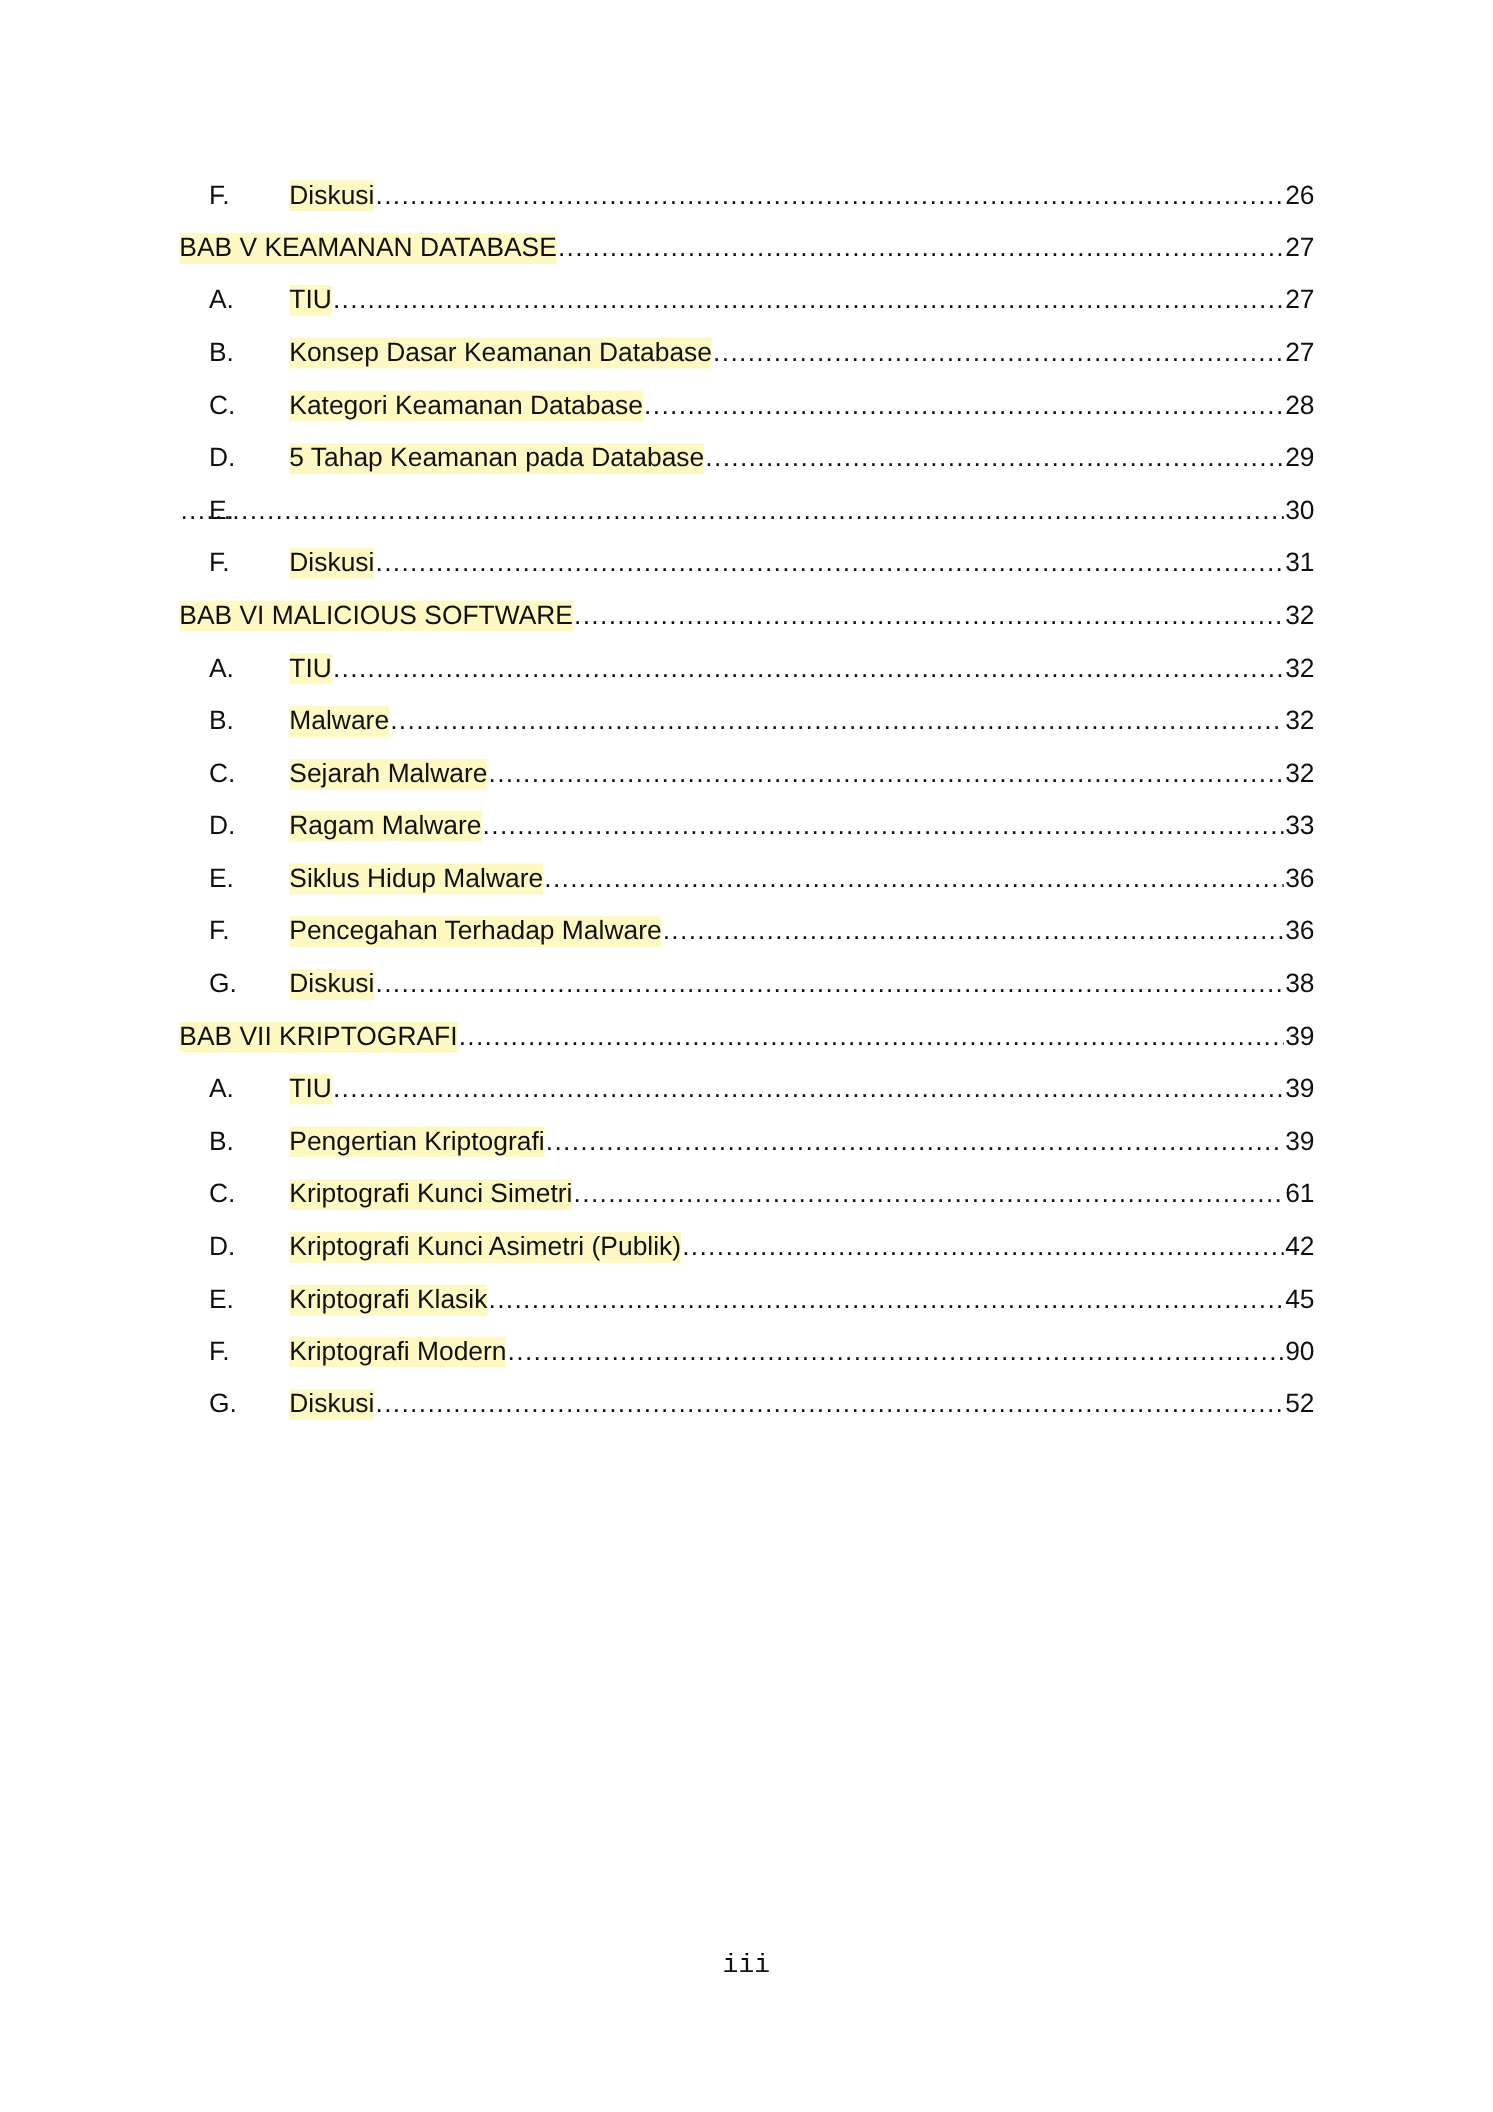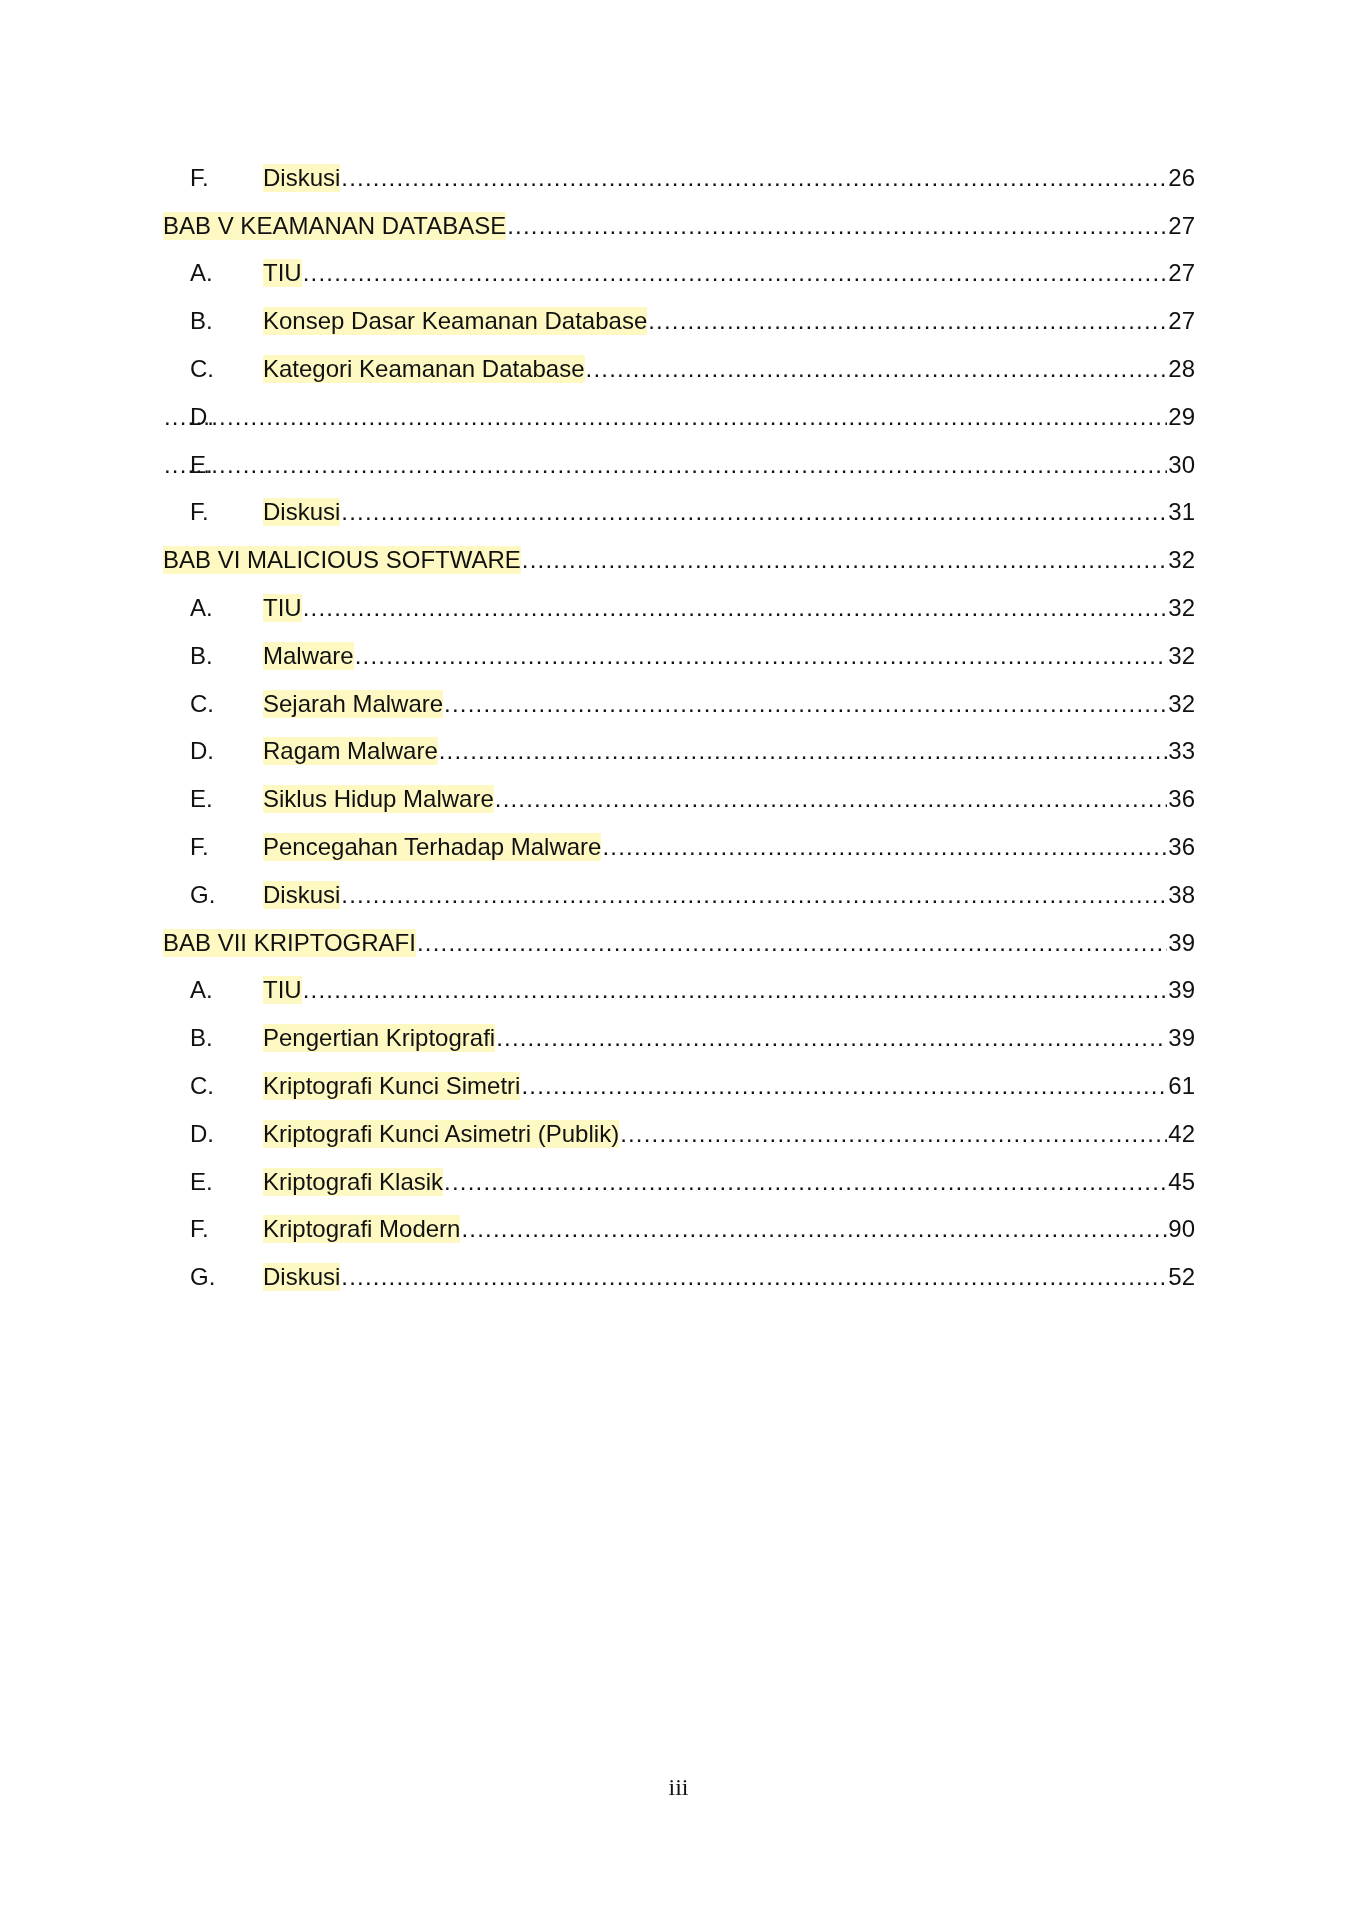--- a/index.html
+++ b/index.html
@@ -17,21 +17,21 @@
   .row .leader {
     flex: 1 1 auto; overflow: hidden; color: #111111;
     letter-spacing: 1.2px; margin: 0 1px; align-self: center;
   }
   .row .leader::before {
     content: "........................................................................................................................................................................................................................................................................................................";
   }
   .row .pg { flex: 0 0 auto; }
   .footer {
     position: absolute; left: 0; width: 1357px; top: 1774px; text-align: center;
-    font-family: Liberation Serif, serif; font-size: 24px; color: #111111;
+    font-family: Liberation Mono, monospace; font-size: 24px; color: #111111;
   }
 </style>
 </head>
 <body>
 
 <div class="page">
   <div class="toc" id="toc">
       <div class="row sub">
         <span class="letter">F.</span>
         <span class="label">Diskusi</span>
@@ -56,20 +56,21 @@
         <span class="pg">27</span>
       </div>
       <div class="row sub">
         <span class="letter">C.</span>
         <span class="label">Kategori Keamanan Database</span>
         <span class="leader"></span>
         <span class="pg">28</span>
       </div>
       <div class="row sub">
         <span class="letter">D.</span>
+        <span class="label">5 Tahap Keamanan pada Database</span>
         <span class="leader"></span>
         <span class="pg">29</span>
       </div>
       <div class="row sub">
         <span class="letter">E.</span>
         <span class="leader"></span>
         <span class="pg">30</span>
       </div>
       <div class="row sub">
         <span class="letter">F.</span>

